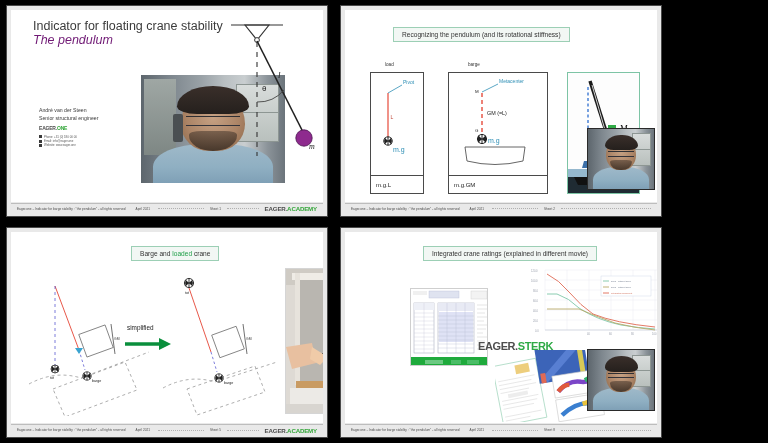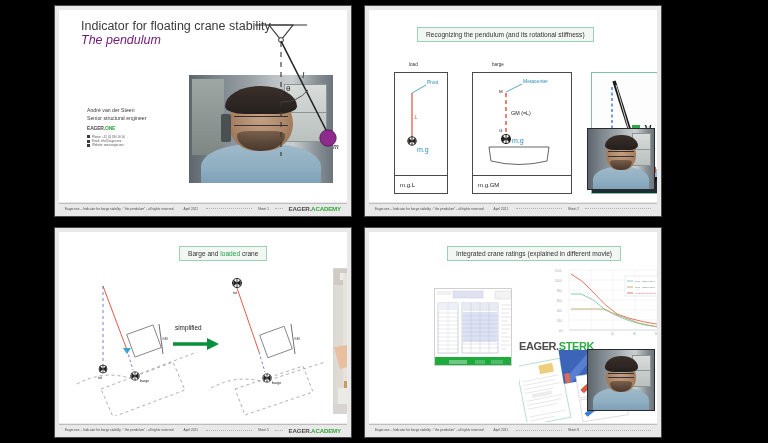--- a/index.html
+++ b/index.html
@@ -8,21 +8,20 @@
     background: #000;
     font-family: "Liberation Sans", sans-serif;
     overflow: hidden;
   }
   #grid {
     width: 668px; height: 443px;
     display: grid;
     grid-template-columns: 1fr 1fr;
     grid-template-rows: 1fr 1fr;
     background: #000;
-    padding-left: 48px;
   }
   .panel {
     position: relative;
     background: #000;
     padding: 5px 6px;
   }
   .slide {
     position: relative;
     width: 100%; height: 100%;
     background: #e9e9e9;
@@ -575,21 +574,21 @@
             <rect x="78" y="10" width="50" height="20" fill="#fff" stroke="#c8d3e4" stroke-width="0.4"></rect>
             <line x1="80" y1="15" x2="86" y2="15" stroke="#7ec6a8" stroke-width="0.9"></line>
             <text x="88" y="16.2" font-family="Liberation Sans, sans-serif" font-size="2.3" fill="#7b8494">50kg - without sling</text>
             <line x1="80" y1="21" x2="86" y2="21" stroke="#b9a96a" stroke-width="0.9"></line>
             <text x="88" y="22.2" font-family="Liberation Sans, sans-serif" font-size="2.3" fill="#7b8494">50kg - without sling</text>
             <line x1="80" y1="27" x2="86" y2="27" stroke="#e06a55" stroke-width="0.9"></line>
             <text x="88" y="28.2" font-family="Liberation Sans, sans-serif" font-size="2.3" fill="#d0705c">integrated coefficient</text>
           </svg>
         </div>
 
-        <div class="sterk-logo" style="left:150px; top:108px;">
+        <div class="sterk-logo" style="left:133px; top:108px;">
           <span class="b1">EAGER.</span><span class="b2">STERK</span>
         </div>
 
         <svg width="110" height="72" viewBox="0 0 110 72" style="position:absolute;left:150px;top:118px;">
           <g transform="rotate(-11 55 36)">
             <rect x="2" y="6" width="44" height="60" fill="#fff" stroke="#9fd4bb" stroke-width="0.7"></rect>
             <rect x="24" y="9" width="14" height="9" fill="#e8c25c" opacity="0.8"></rect>
             <g stroke="#d0d0d0" stroke-width="0.45">
               <line x1="5" y1="22" x2="42" y2="22"></line>
                 <line x1="5" y1="26" x2="38" y2="26"></line>

